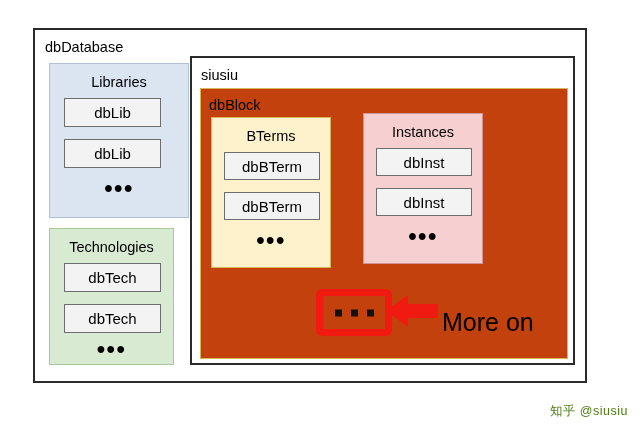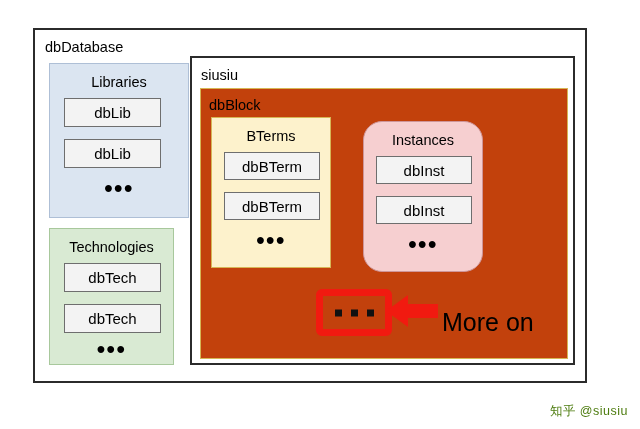--- a/index.html
+++ b/index.html
@@ -213,21 +213,21 @@
           <span>dbBTerm</span>
         </div>
 
         <div class="leaf" style="left:12px; top:74px; width:96px; height:28px;">
           <span>dbBTerm</span>
         </div>
 
         <span class="ellipsis" style="left:0; right:0; top:110px;">•••</span>
       </div>
 
-      <div class="panel" id="instances" style="left:162px; top:32px;border-radius:19px;">
+      <div class="panel" id="instances" style="left:162px; top:24px;">
         <span class="panel-heading" style="top:11px;">Instances</span>
 
         <div class="leaf" style="left:12px; top:34px; width:96px; height:28px;">
           <span>dbInst</span>
         </div>
 
         <div class="leaf" style="left:12px; top:74px; width:96px; height:28px;">
           <span>dbInst</span>
         </div>
 

